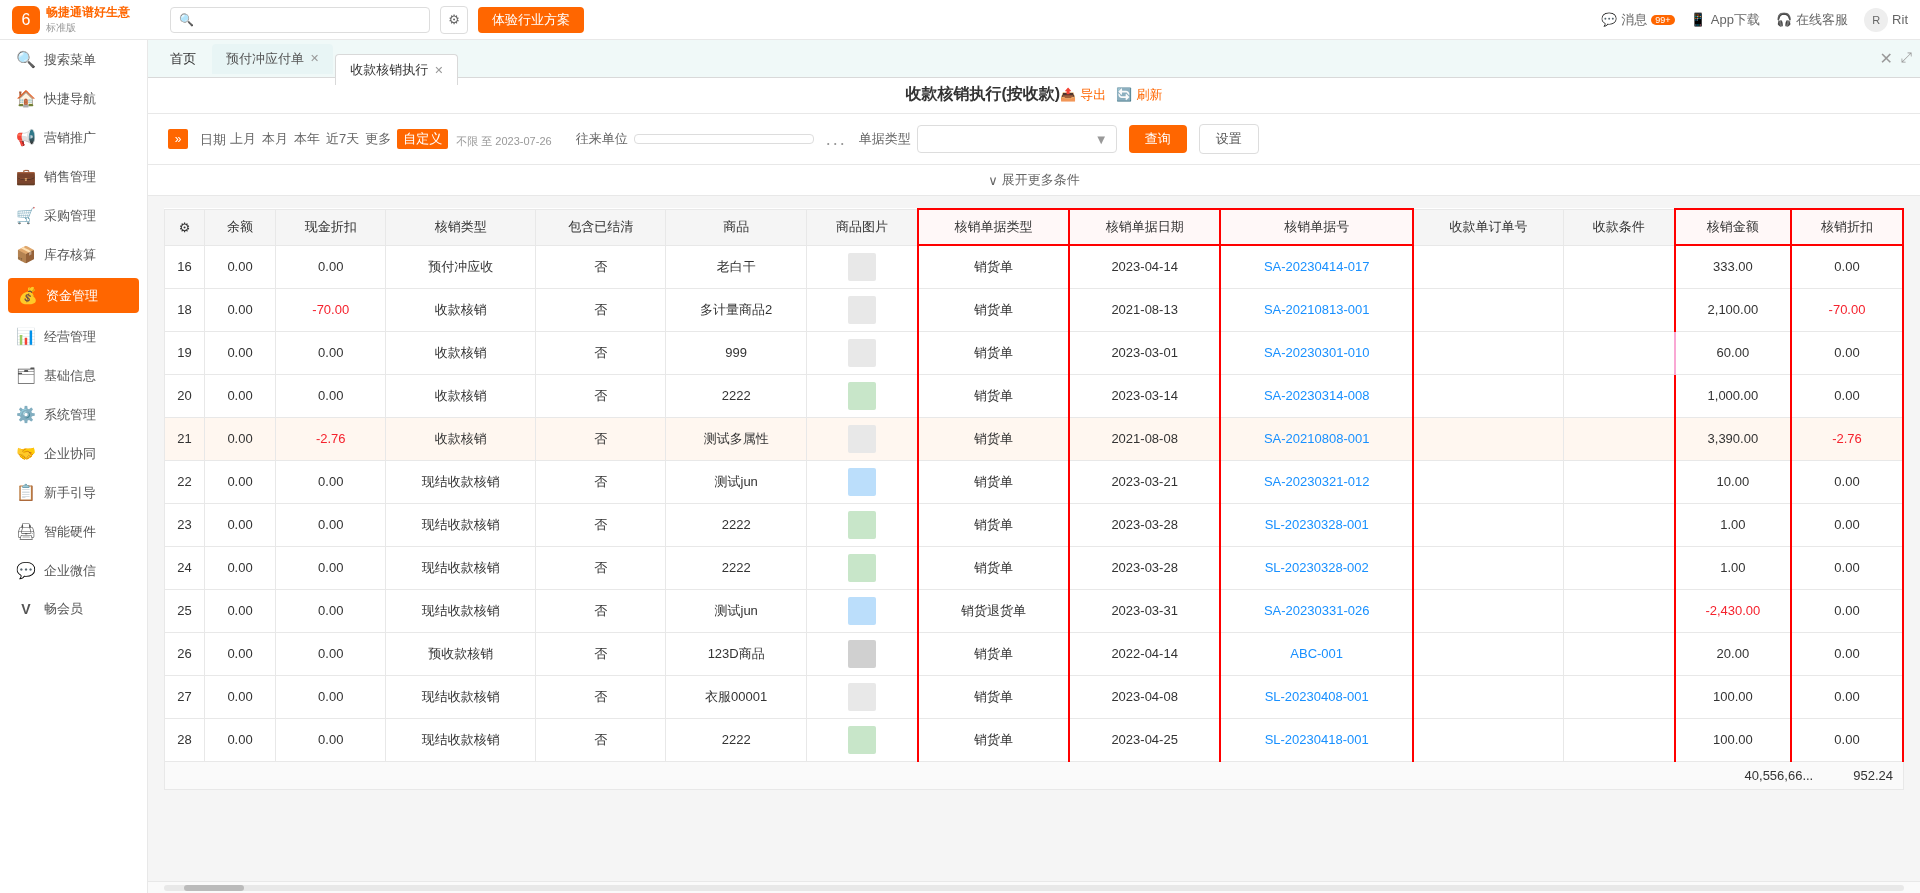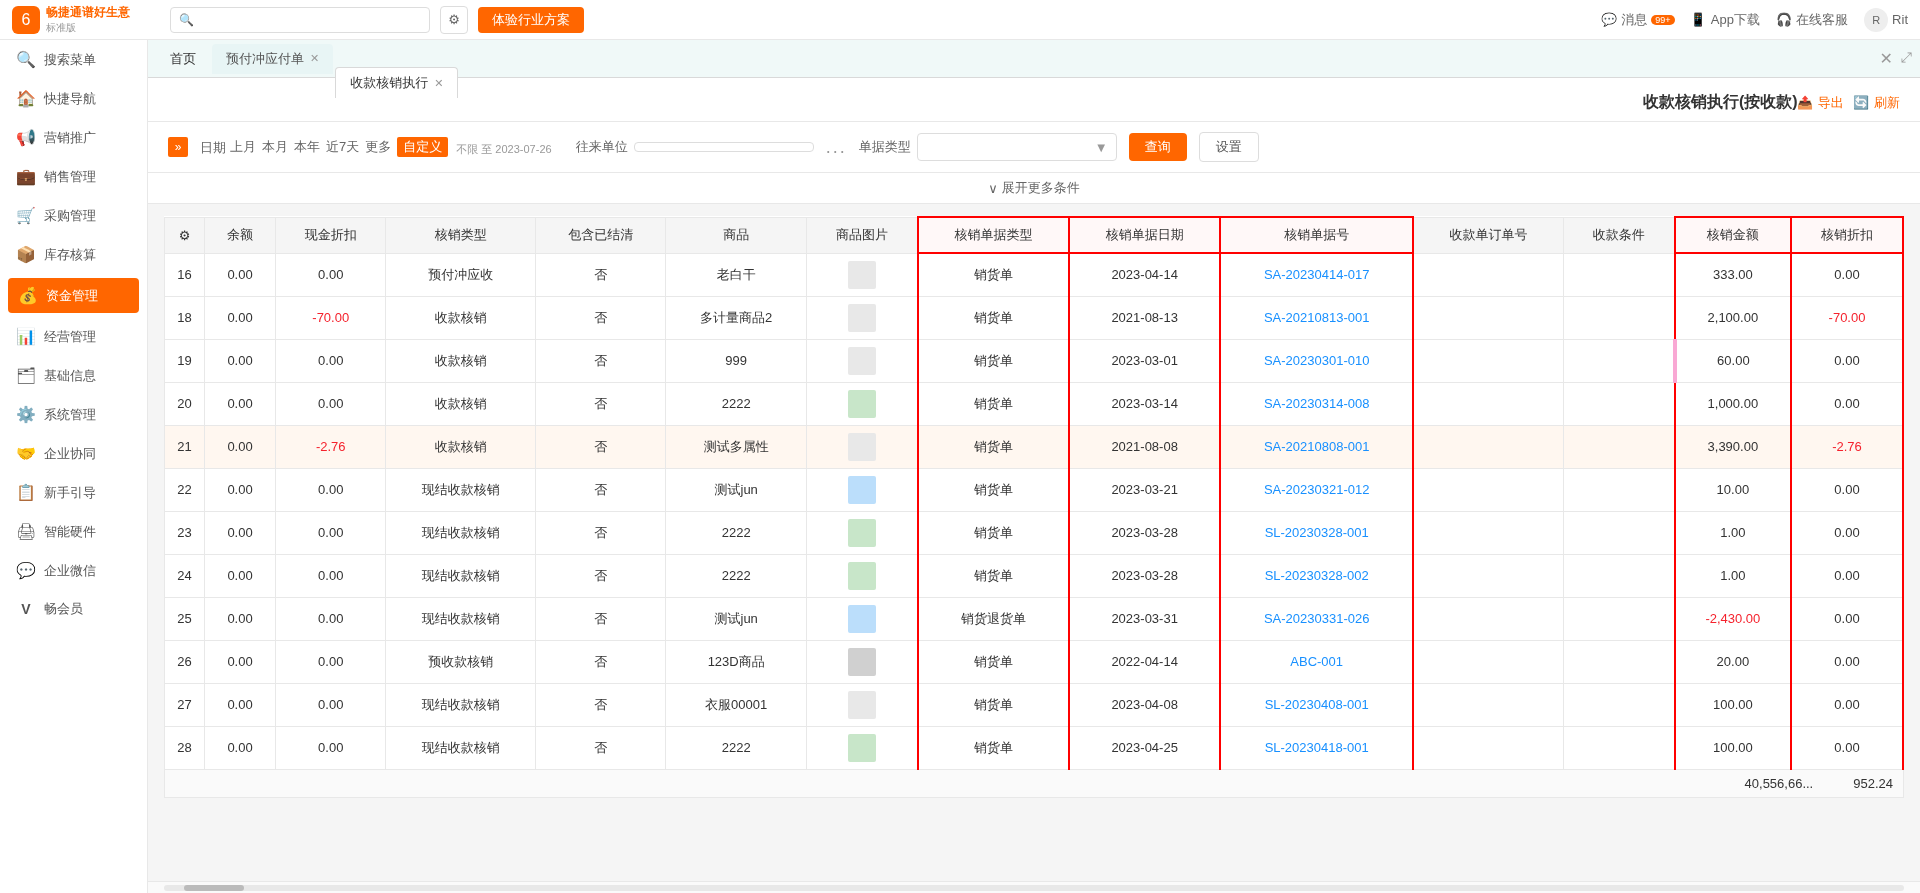--- a/index.html
+++ b/index.html
@@ -25,28 +25,28 @@
     .sidebar-item { display: flex; align-items: center; gap: 8px; padding: 10px 16px; cursor: pointer; color: #555; font-size: 13px; }
     .sidebar-item.active { background: #f60; color: white; border-radius: 4px; margin: 2px 8px; padding: 8px 10px; }
     .sidebar-icon { font-size: 16px; width: 20px; text-align: center; }
     
     
     .main { flex: 1; display: flex; flex-direction: column; overflow: hidden; }
     
     
     .tabs { background: #f0f9f8; display: flex; align-items: center; border-bottom: 1px solid #d9d9d9; height: 38px; padding: 0 8px; }
     .tab { display: flex; align-items: center; gap: 6px; padding: 6px 14px; border-radius: 4px 4px 0 0; cursor: pointer; font-size: 13px; color: #555; background: #e0eeec; margin-right: 2px; }
-    .tab.active { background: white; color: #333; border: 1px solid #d9d9d9; border-bottom: none; position: relative; top: 14px; margin-top: 20px; }
+    .tab.active { background: white; color: #333; border: 1px solid #d9d9d9; border-bottom: none; position: relative; top: 1px; margin-top: 20px; }
     .tab-home { background: transparent; font-weight: 500; color: #333; }
     .tab-close { color: #999; font-size: 11px; cursor: pointer; }
     .tab-actions { margin-left: auto; display: flex; gap: 8px; color: #999; font-size: 16px; cursor: pointer; }
     
     
     .page-content { flex: 1; background: #f5f5f5; overflow: hidden; display: flex; flex-direction: column; }
-    .page-header { background: white; padding: 14px 20px 8px; border-bottom: 1px solid #e8e8e8; display: flex; align-items: center; justify-content: flex-end; }
+    .page-header { background: white; padding: 6px 20px 8px; border-bottom: 1px solid #e8e8e8; display: flex; align-items: center; justify-content: center; }
     .page-title { font-size: 16px; font-weight: bold; color: #333; }
     .page-actions { display: flex; gap: 10px; }
     .action-btn { display: flex; align-items: center; gap: 4px; color: #f60; cursor: pointer; font-size: 13px; }
     
     
     .filter-bar { background: white; padding: 10px 20px; border-bottom: 1px solid #e8e8e8; display: flex; align-items: center; gap: 12px; flex-wrap: wrap; }
     .orange-arrow { background: #f60; color: white; width: 20px; height: 20px; border-radius: 2px; display: flex; align-items: center; justify-content: center; font-size: 12px; cursor: pointer; }
     .filter-label { color: #666; font-size: 13px; white-space: nowrap; }
     .date-links { display: flex; gap: 6px; align-items: center; }
     .date-link { color: #666; cursor: pointer; font-size: 13px; }
@@ -322,21 +322,21 @@
     <td>否</td>
     <td>999</td>
     <td>
       <div style="width:28px;height:28px;background:#e8e8e8;border-radius:2px;display:inline-block;vertical-align:middle;"></div>
     </td>
     <td style="border-left:2px solid #f00;border-right:2px solid #f00;">销货单</td>
     <td style="border-left:2px solid #f00;border-right:2px solid #f00;">2023-03-01</td>
     <td style="border-left:2px solid #f00;border-right:2px solid #f00;"><a class="link-text">SA-20230301-010</a></td>
     <td></td>
     <td></td>
-    <td class="" style="border-left:4px solid #f9a8d4;border-right:2px solid #f00;">60.00</td>
+    <td class="" style="border-left:2px solid #f9a8d4;border-right:2px solid #f00;">60.00</td>
     <td class="" style="border-left:2px solid #f00;border-right:2px solid #f00;">0.00</td>
   </tr>
                 <tr>
     <td>20</td>
     <td>0.00</td>
     <td class="">0.00</td>
     <td>收款核销</td>
     <td>否</td>
     <td>2222</td>
     <td>

